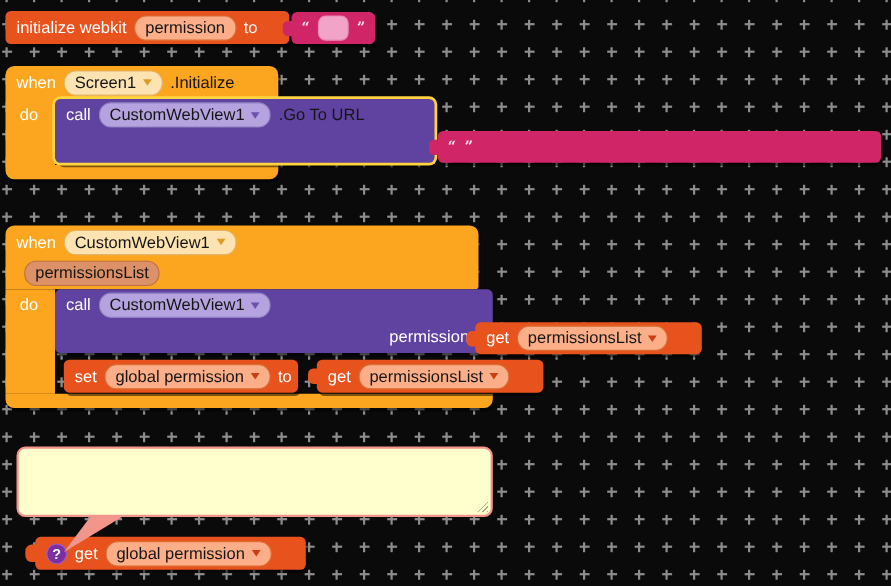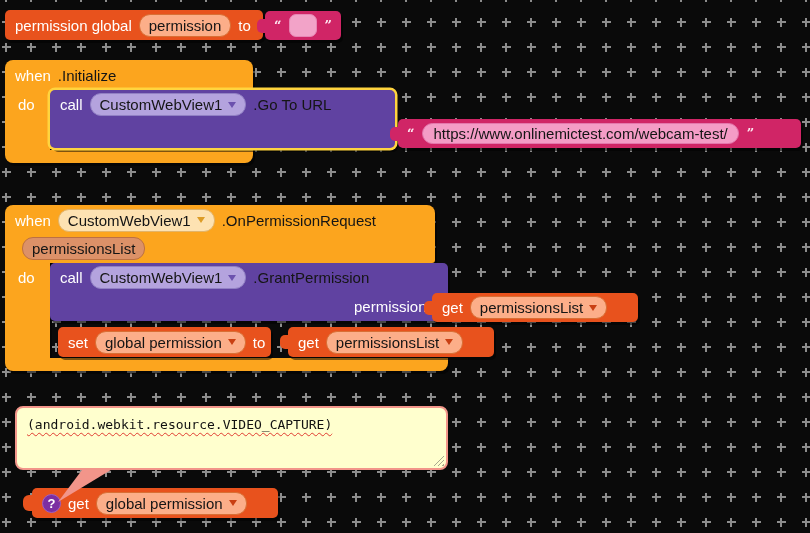--- a/index.html
+++ b/index.html
@@ -798,89 +798,88 @@
       <div class="plus" style="left: 651.5px; top: 517.5px;"></div>
       <div class="plus" style="left: 676.5px; top: 517.5px;"></div>
       <div class="plus" style="left: 701.5px; top: 517.5px;"></div>
       <div class="plus" style="left: 726.5px; top: 517.5px;"></div>
       <div class="plus" style="left: 751.5px; top: 517.5px;"></div>
       <div class="plus" style="left: 776.5px; top: 517.5px;"></div>
       <div class="plus" style="left: 801.5px; top: 517.5px;"></div>
     </div>
 
   <div class="block variable r4" style="left:5px;top:10px;width:258px;height:30px;padding:0 10px;">
-    <span>permission global</span>
+    <span>initialize webkit</span>
     <span class="chip orange">
       <span>permission</span>
     </span>
     <span>to</span>
   </div>
 
   <div class="block text-blk r4 nub" style="left:265px;top:11px;width:76px;height:29px;padding:0 9px;justify-content:space-between;">
     <span class="q">“</span>
     <span class="strfield"></span>
     <span class="q">”</span>
   </div>
 
   <div class="block event header-top" style="left:5px;top:60px;width:248px;height:30px;padding:0 10px;">
     <span>when</span>
+    <span class="chip cream">
+      <span>Screen1</span>
+      <span class="tri gd"></span>
+    </span>
     <span class="dark">.Initialize</span>
   </div>
   <div class="spine" style="left:5px;top:90px;width:45px;height:60px;">
     <span>do</span>
   </div>
   <div class="bottombar" style="left:5px;top:150px;width:248px;height:13px;"></div>
 
   <div class="block proc r4 pcol selected" style="left:50px;top:90px;width:345px;height:58px;">
     <div class="prow">
       <span>call</span>
       <span class="chip lav">
         <span>CustomWebView1</span>
         <span class="tri pu"></span>
       </span>
       <span class="dark">.Go To URL</span>
     </div>
   </div>
 
   <div class="block text-blk r4 nub" style="left:398px;top:119px;width:403px;height:29px;padding:0 9px;gap:8px;">
     <span class="q">“</span>
-    <span class="chip pinkfield">
-      <span>https://www.onlinemictest.com/webcam-test/</span>
-    </span>
     <span class="q">”</span>
   </div>
 
   <div class="block event header-top hdr2" style="left:5px;top:205px;width:430px;height:58px;">
     <div class="hrow">
       <span>when</span>
       <span class="chip cream">
         <span>CustomWebView1</span>
         <span class="tri gd"></span>
       </span>
-      <span class="dark">.OnPermissionRequest</span>
     </div>
     <div class="hrow2">
       <span class="chip clay">
         <span>permissionsList</span>
       </span>
     </div>
   </div>
   <div class="spine" style="left:5px;top:263px;width:45px;height:95px;">
     <span>do</span>
   </div>
   <div class="bottombar" style="left:5px;top:358px;width:443px;height:13px;"></div>
 
   <div class="block proc r4 pcol" style="left:50px;top:263px;width:398px;height:58px;">
     <div class="prow">
       <span>call</span>
       <span class="chip lav">
         <span>CustomWebView1</span>
         <span class="tri pu"></span>
       </span>
-      <span class="dark">.GrantPermission</span>
     </div>
     <div class="prow right">
       <span>permissions</span>
     </div>
   </div>
 
   <div class="block variable r4 nub" style="left:432px;top:293px;width:206px;height:29px;padding:0 10px;">
     <span>get</span>
     <span class="chip orange">
       <span>permissionsList</span>
@@ -899,21 +898,20 @@
 
   <div class="block variable r4 nub" style="left:288px;top:327px;width:206px;height:30px;padding:0 10px;">
     <span>get</span>
     <span class="chip orange">
       <span>permissionsList</span>
       <span class="tri or"></span>
     </span>
   </div>
 
   <div class="tooltip">
-    <div class="wavy">(android.webkit.resource.VIDEO_CAPTURE)</div>
     <div class="handle"></div>
   </div>
   <div class="tail"></div>
 
   <div class="block variable r4 plug" style="left:32px;top:488px;width:246px;height:30px;padding:0 10px;">
     <span class="qcircle">?</span>
     <span>get</span>
     <span class="chip orange">
       <span>global permission</span>
       <span class="tri or"></span>

